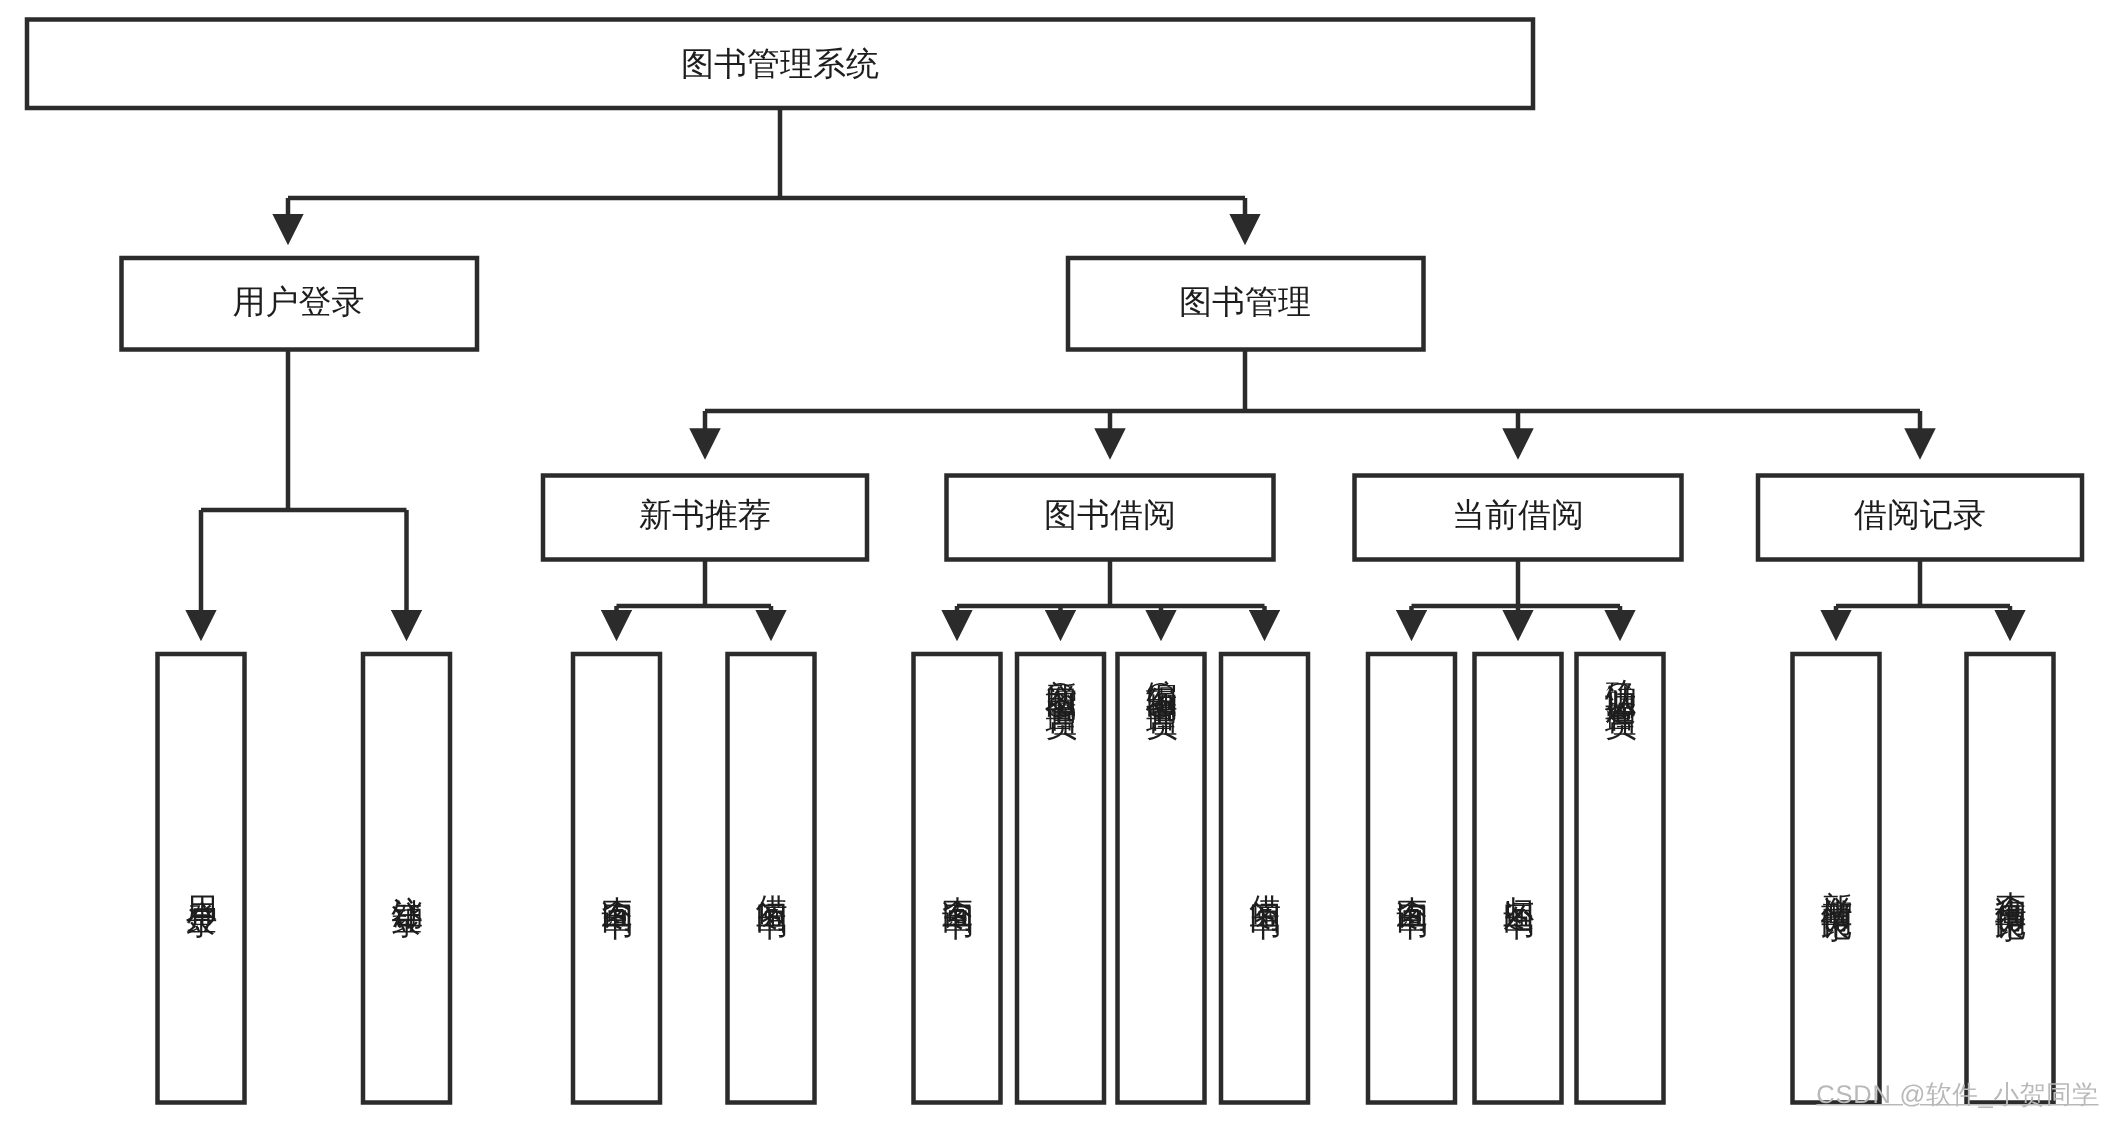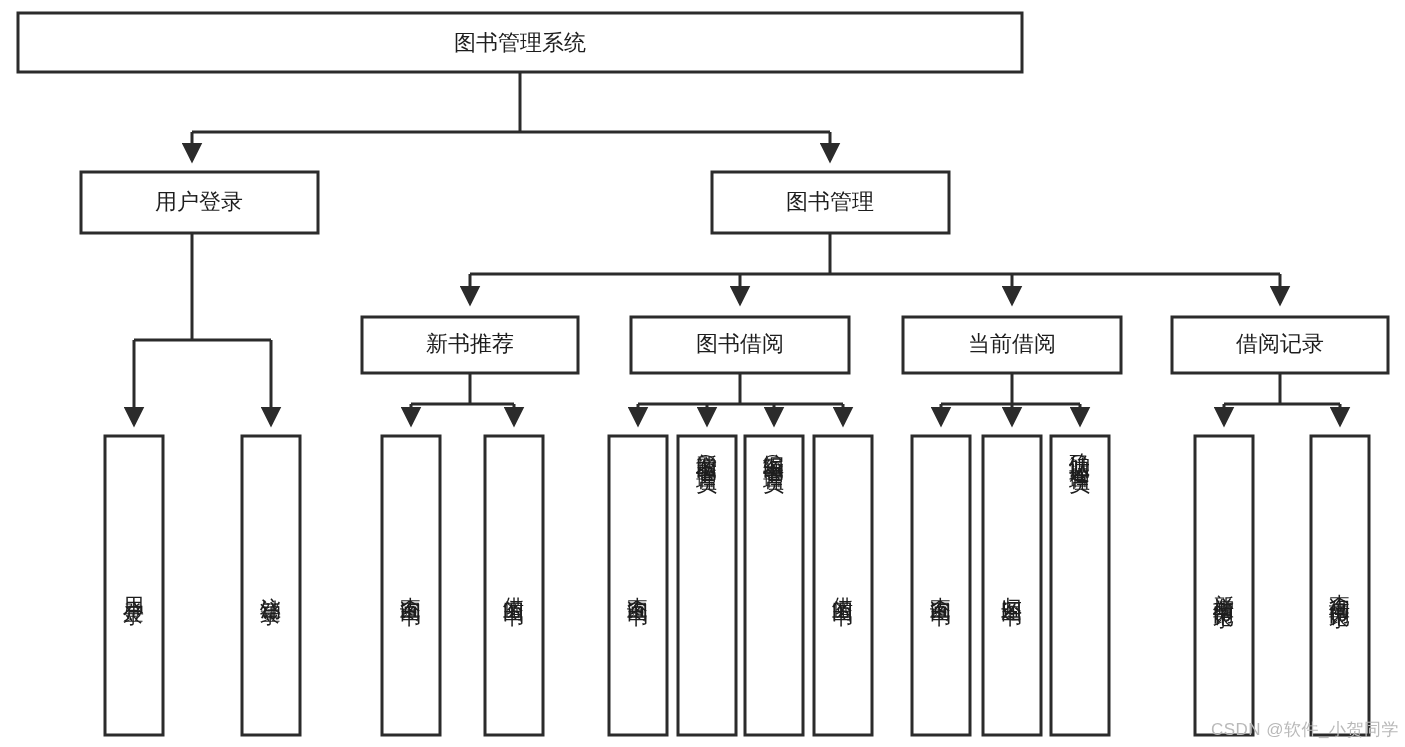--- a/index.html
+++ b/index.html
@@ -10,21 +10,21 @@
   .box{fill:#ffffff;stroke:#2b2b2b;stroke-width:3;}
   .conn{stroke:#2b2b2b;stroke-width:3;fill:none;stroke-linecap:butt;}
   .lbl{font-family:"Liberation Sans","DejaVu Sans",sans-serif;fill:#1d1d1d;}
   .lbl-h{font-size:22px;text-anchor:middle;dominant-baseline:middle;}
   .vwrap{position:absolute;display:flex;align-items:center;justify-content:center;
          pointer-events:none;}
   .vtext{writing-mode:vertical-rl;text-orientation:upright;letter-spacing:3px;
          font-size:21px;color:#1d1d1d;line-height:1;white-space:nowrap;
          font-family:"Liberation Sans","DejaVu Sans",sans-serif;}
   .watermark{position:absolute;right:6px;bottom:6px;font-size:17px;color:#b9b9b9;
-             letter-spacing:0.5px;user-select:none;}
+             letter-spacing:0.5px;user-select:none;text-decoration:underline;}
 </style>
 </head>
 <body>
 
 <div id="stage">
 
   <svg id="diagram" viewBox="0 0 1405 747">
     <defs>
       <marker id="arrow" viewBox="0 0 12 12" refX="10" refY="6" markerWidth="7" markerHeight="7" orient="auto-start-reverse">
         <path d="M 0 0 L 12 6 L 0 12 z" fill="#2b2b2b"></path>

